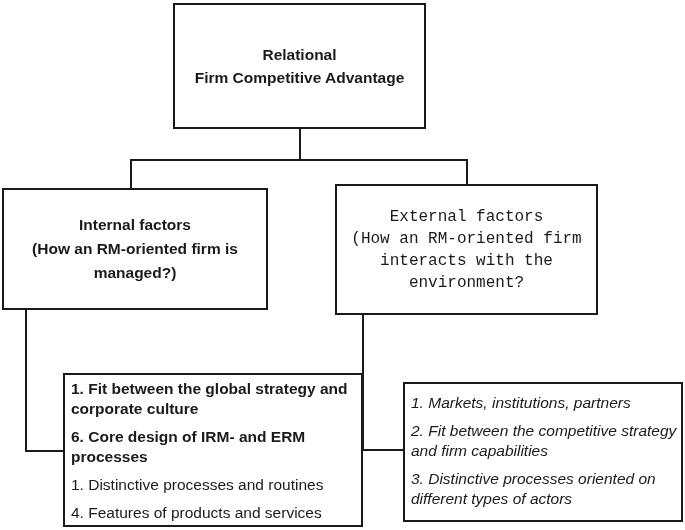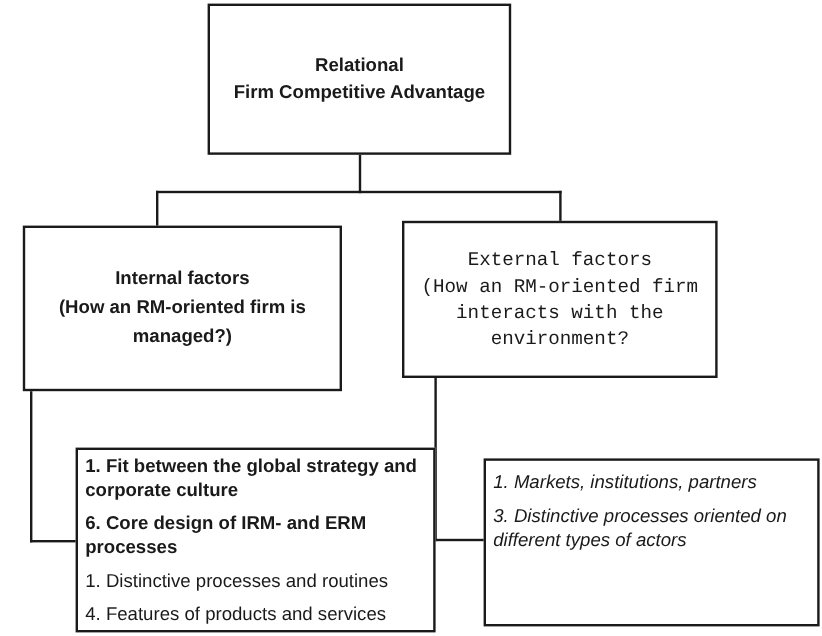--- a/index.html
+++ b/index.html
@@ -30,21 +30,21 @@
     text-align: center;
   }
   .box-top {
     left: 173px; top: 3px; width: 253px; height: 126px;
     font-weight: 700;
     font-size: 15.5px;
     line-height: 23px;
     align-items: center;
   }
   .box-internal {
-    left: 19px; top: 188px; width: 266px; height: 138px;
+    left: 2px; top: 188px; width: 266px; height: 122px;
     font-weight: 700;
     font-size: 15.5px;
     line-height: 24px;
     padding: 0 8px;
   }
   .box-external {
     left: 335px; top: 184px; width: 263px; height: 131px;
     font-weight: 400;
     font-size: 16px;
     line-height: 22px;
@@ -123,16 +123,17 @@
 
   <div class="box box-list box-list-internal">
     <div class="list-item bold">1. Fit between the global strategy and corporate culture</div>
     <div class="list-item bold">6. Core design of IRM- and ERM processes</div>
     <div class="list-item">1. Distinctive processes and routines</div>
     <div class="list-item">4. Features of products and services</div>
   </div>
 
   <div class="box box-list box-list-external">
     <div class="list-item">1. Markets, institutions, partners</div>
+    <div class="list-item">2. Fit between the competitive strategy and firm capabilities</div>
     <div class="list-item">3. Distinctive processes oriented on different types of actors</div>
   </div>
 
 </div>
 
 </body></html>

